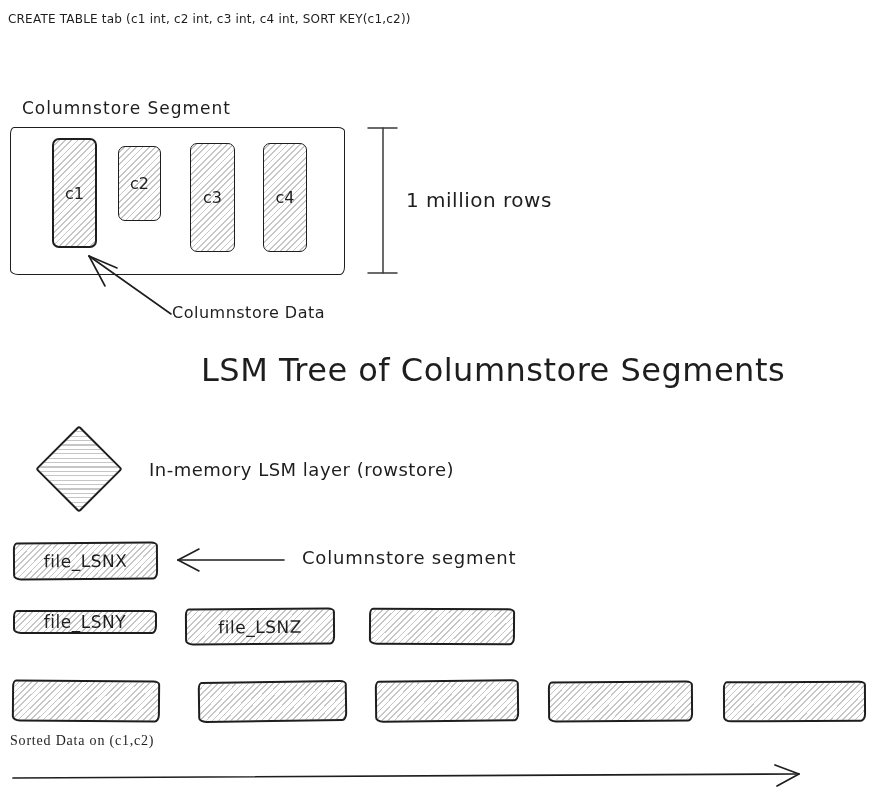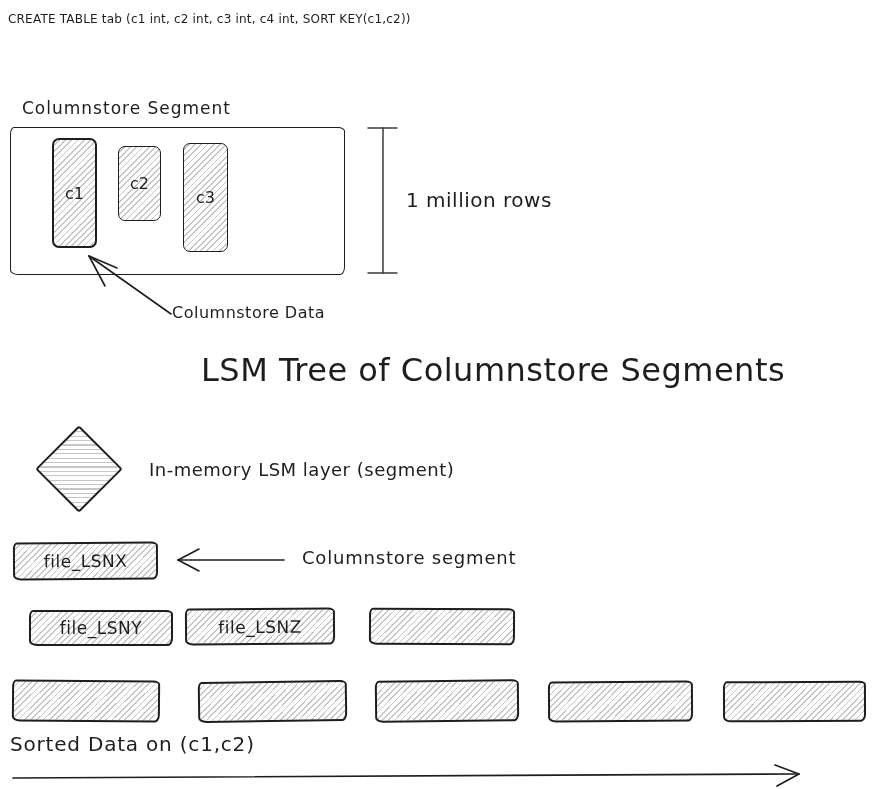--- a/index.html
+++ b/index.html
@@ -27,50 +27,50 @@
   }
 
   
   .title{left:8px;top:12px;font-size:12px;letter-spacing:0.2px;}
   .seg-label{left:22px;top:98px;font-size:17px;letter-spacing:1px;}
   .outer{left:10px;top:127px;width:335px;height:148px;border-width:1.8px;background:#fff;}
   .col{display:flex;align-items:center;justify-content:center;border-radius:7px;}
   .collabel{font-size:16px;}
   .c1box{left:52px;top:138px;width:45px;height:110px;border-width:2.5px;}
   .c2box{left:118px;top:146px;width:43px;height:75px;}
-  .c3box{left:183px;top:143px;width:45px;height:109px;}
+  .c3box{left:190px;top:143px;width:45px;height:109px;}
   .c4box{left:263px;top:143px;width:44px;height:109px;}
   .rows-label{left:406px;top:188px;font-size:20px;letter-spacing:0.5px;}
   .file-label{left:172px;top:303px;font-size:16px;letter-spacing:0.5px;}
 
   
   .lsm-title{left:201px;top:350px;font-size:32px;letter-spacing:0.5px;}
   .diamond{
     position:absolute;left:48px;top:438px;width:62px;height:62px;
     border:2px solid var(--stroke);box-sizing:border-box;transform:rotate(45deg);
     border-radius:3px;
   }
   .mem-label{left:149px;top:459px;font-size:18px;letter-spacing:0.5px;}
 
   .filebox{display:flex;align-items:center;justify-content:center;border-width:2px;}
   .filelabel{font-size:17px;letter-spacing:0.5px;}
   .f-lsnx{left:13px;top:542px;width:145px;height:38px;transform:rotate(-0.4deg);}
   .seg-pointer{left:302px;top:547px;font-size:18px;letter-spacing:0.8px;}
 
-  .f-lsny{left:29px;top:610px;width:144px;height:36px;}
+  .f-lsny{left:13px;top:610px;width:144px;height:24px;}
   .f-lsnz{left:185px;top:608px;width:150px;height:37px;transform:rotate(-0.4deg);}
   .l1b3{left:369px;top:608px;width:146px;height:37px;border-width:2px;transform:rotate(0.3deg);}
 
   .l2b1{left:12px;top:680px;width:148px;height:42px;border-width:2px;transform:rotate(0.5deg);}
   .l2b2{left:198px;top:681px;width:149px;height:41px;border-width:2px;transform:rotate(-0.8deg);}
   .l2b3{left:375px;top:680px;width:144px;height:42px;border-width:2px;transform:rotate(-0.6deg);}
   .l2b4{left:548px;top:681px;width:145px;height:41px;border-width:2px;transform:rotate(-0.4deg);}
   .l2b5{left:723px;top:681px;width:143px;height:41px;border-width:2px;transform:rotate(-0.3deg);}
 
-  .sorted-label{left:10px;top:732px;font-size:20px;letter-spacing:0.8px;}
+  .sorted-label{left:10px;top:732px;font-size:14px;letter-spacing:0.8px;font-family:Liberation Serif, serif;}
 
   .overlay{position:absolute;left:0;top:0;width:880px;height:789px;pointer-events:none;}
 </style>
 </head>
 <body>
 
 <div class="canvas">
 
   <div class="t title">CREATE TABLE tab (c1 int, c2 int, c3 int, c4 int, SORT KEY(c1,c2))</div>
 
@@ -79,28 +79,31 @@
 
   <div class="box col hatch c1box">
     <span class="collabel">c1</span>
   </div>
   <div class="box col hatch c2box">
     <span class="collabel">c2</span>
   </div>
   <div class="box col hatch c3box">
     <span class="collabel">c3</span>
   </div>
+  <div class="box col hatch c4box">
+    <span class="collabel">c4</span>
+  </div>
 
   <div class="t rows-label">1 million rows</div>
   <div class="t file-label">Columnstore Data</div>
 
   <div class="t lsm-title">LSM Tree of Columnstore Segments</div>
 
   <div class="diamond hatch"></div>
-  <div class="t mem-label">In-memory LSM layer (segment)</div>
+  <div class="t mem-label">In-memory LSM layer (rowstore)</div>
 
   <div class="box filebox hatch f-lsnx">
     <span class="filelabel">file_LSNX</span>
   </div>
   <div class="t seg-pointer">Columnstore segment</div>
 
   <div class="box filebox hatch f-lsny">
     <span class="filelabel">file_LSNY</span>
   </div>
   <div class="box filebox hatch f-lsnz">

